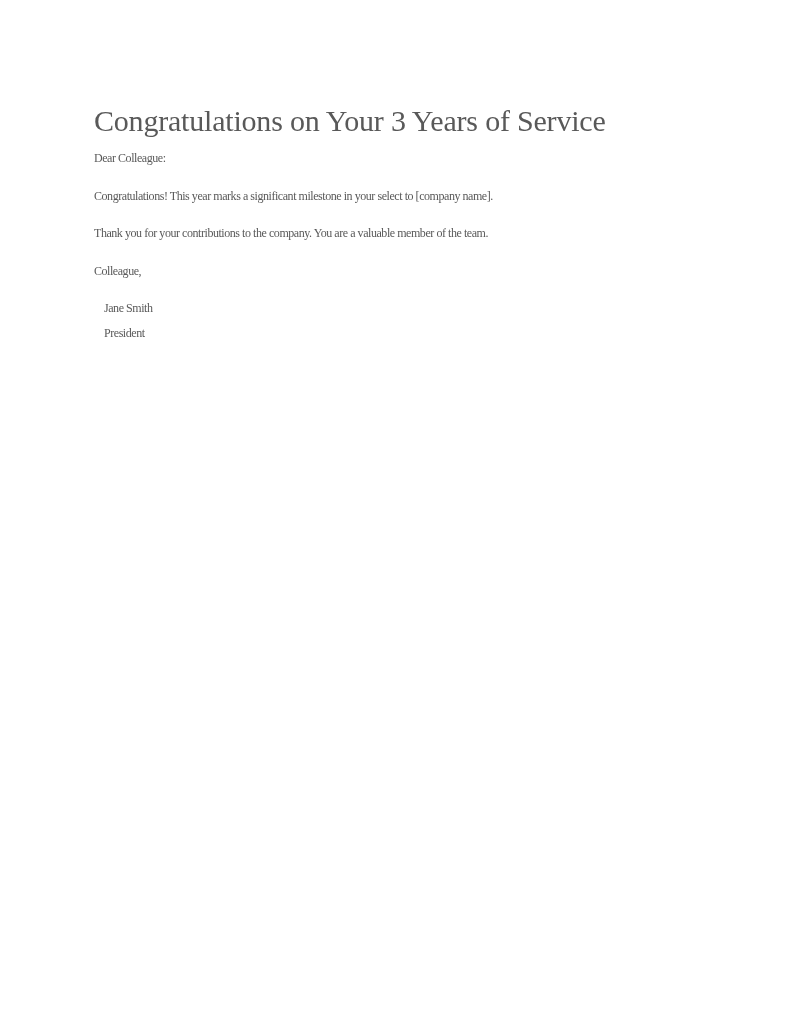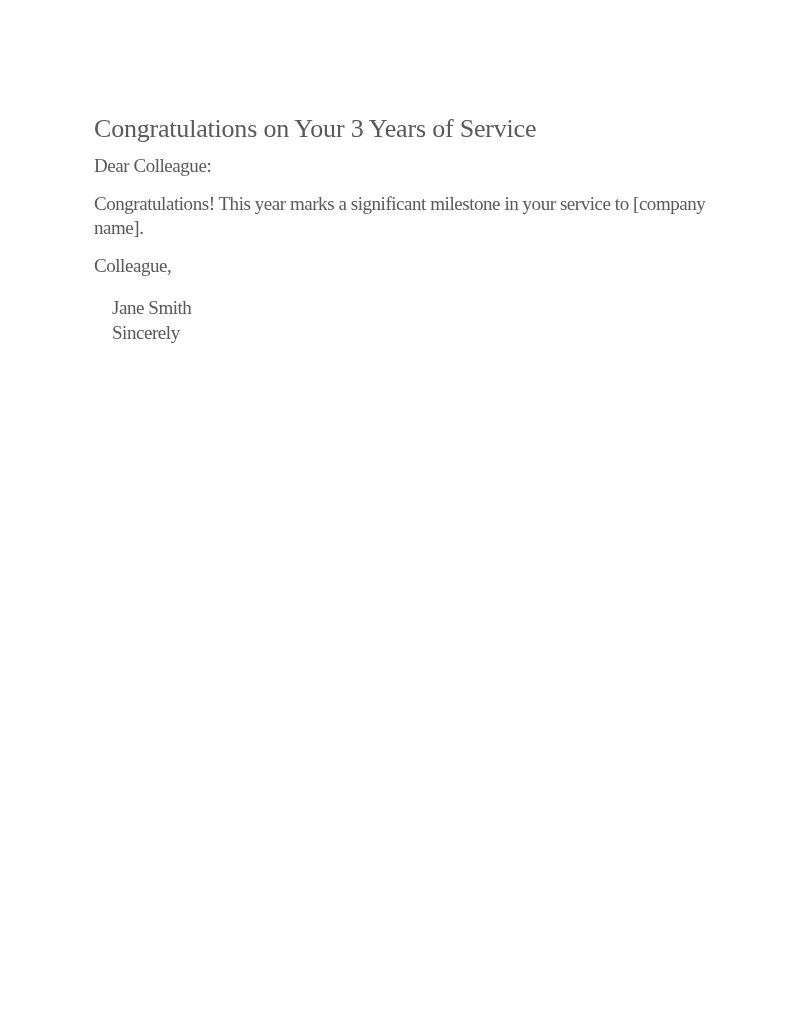--- a/index.html
+++ b/index.html
@@ -5,36 +5,37 @@
   html, body { margin: 0; padding: 0; background: #ffffff; }
   body { width: 790px; height: 1022px; position: relative; overflow: hidden; }
   .page {
     position: absolute; left: 0; top: 0; width: 790px; height: 1022px;
     background: #ffffff;
     font-family: "Liberation Serif", "DejaVu Serif", serif;
     color: #595959;
   }
   .content { position: absolute; left: 94px; top: 104px; width: 620px; }
   .title {
-    font-size: 26px; line-height: 34px; margin: 8px 0 8px 0; font-weight: normal;
+    font-size: 30px; line-height: 34px; margin: 0 0 8px 0; font-weight: normal;
     letter-spacing: -0.2px;
   }
   .para {
-    font-size: 19px; line-height: 24.5px; margin: 0 0 13px 0;
+    font-size: 12px; line-height: 24.5px; margin: 0 0 13px 0;
     letter-spacing: -0.45px;
   }
-  .sig { margin: 18px; }
+  .sig { margin: 10px; }
 </style>
 </head>
 <body>
 
 <div class="page">
   <div class="content">
     <h1 class="title">Congratulations on Your 3 Years of Service</h1>
     <p class="para">Dear Colleague:</p>
-    <p class="para">Congratulations! This year marks a significant milestone in your service to [company name].</p>
+    <p class="para">Congratulations! This year marks a significant milestone in your select to [company name].</p>
+    <p class="para">Thank you for your contributions to the company. You are a valuable member of the team.</p>
     <p class="para">Colleague,</p>
     <div class="para sig">
       <div>Jane Smith</div>
-      <div>Sincerely</div>
+      <div>President</div>
     </div>
   </div>
 </div>
 
 </body></html>

